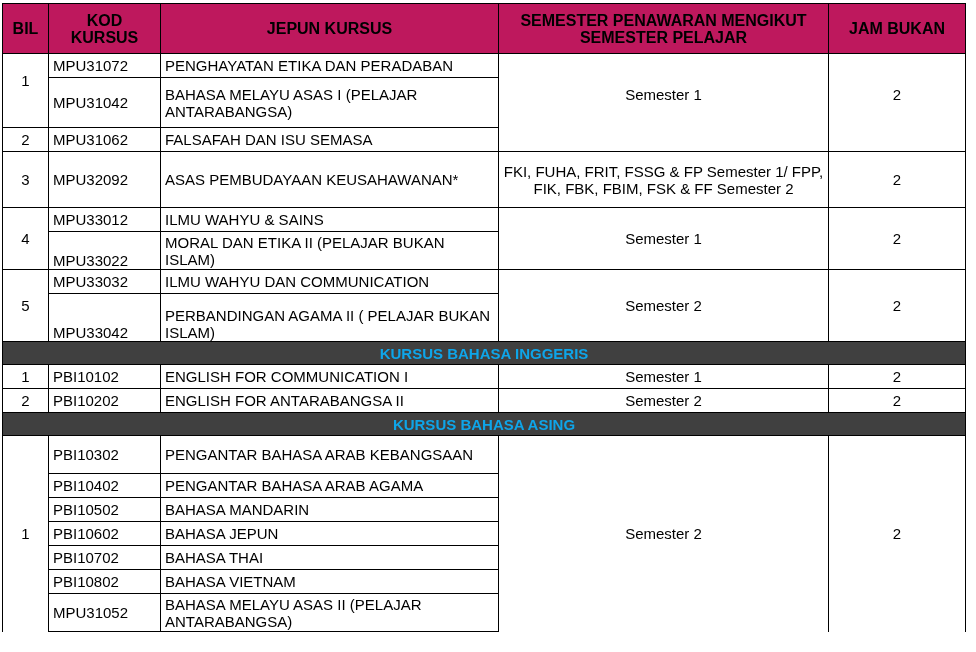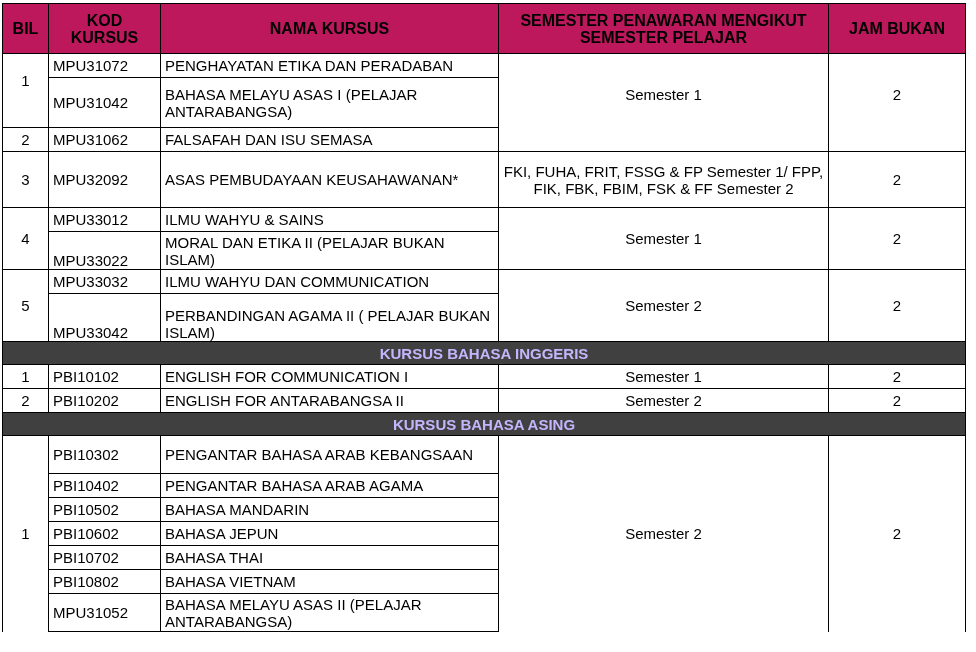--- a/index.html
+++ b/index.html
@@ -6,39 +6,39 @@
     body { width: 976px; height: 652px; overflow: hidden; position: relative;
            font-family: "Liberation Sans", sans-serif; color: #000; }
     table { border-collapse: collapse; position: absolute; left: 2px; top: 3px;
             table-layout: fixed; width: 963px; }
     td, th { border: 1px solid #000; font-size: 15px; line-height: 17px; padding: 0 4px;
              vertical-align: middle; }
     th { background: #be185d; font-weight: bold; text-align: center; font-size: 16px; line-height: 17px; margin-top: 32px; }
     .c { text-align: center; }
     .code { }
     .name { }
-    .section td { background: #404040; color: #c4b5fd; font-weight: bold; text-align: center;
+    .section td { background: #404040; color: #0ea5e9; font-weight: bold; text-align: center;
                   font-size: 15px; height: 22px; padding: 0; }
   </style>
 </head>
 <body>
 
 <table>
   <colgroup>
     <col style="width:46px">
       <col style="width:112px">
       <col style="width:338px">
       <col style="width:330px">
       <col style="width:137px">
   </colgroup>
   <tbody>
       <tr style="height:50px">
     <th>BIL</th>
     <th>KOD KURSUS</th>
-    <th>NAMA KURSUS</th>
+    <th>JEPUN KURSUS</th>
     <th>SEMESTER PENAWARAN MENGIKUT SEMESTER PELAJAR</th>
     <th>JAM BUKAN</th>
   </tr>
 
   <tr style="height:24px">
     <td rowspan="2" class="c" style="vertical-align:top;padding-top:18px">1</td>
     <td class="code">MPU31072</td>
     <td class="name">PENGHAYATAN ETIKA DAN PERADABAN</td>
     <td rowspan="3" class="c" style="padding-bottom:16px">Semester 1</td>
     <td rowspan="3" class="c" style="padding-bottom:16px">2</td>

